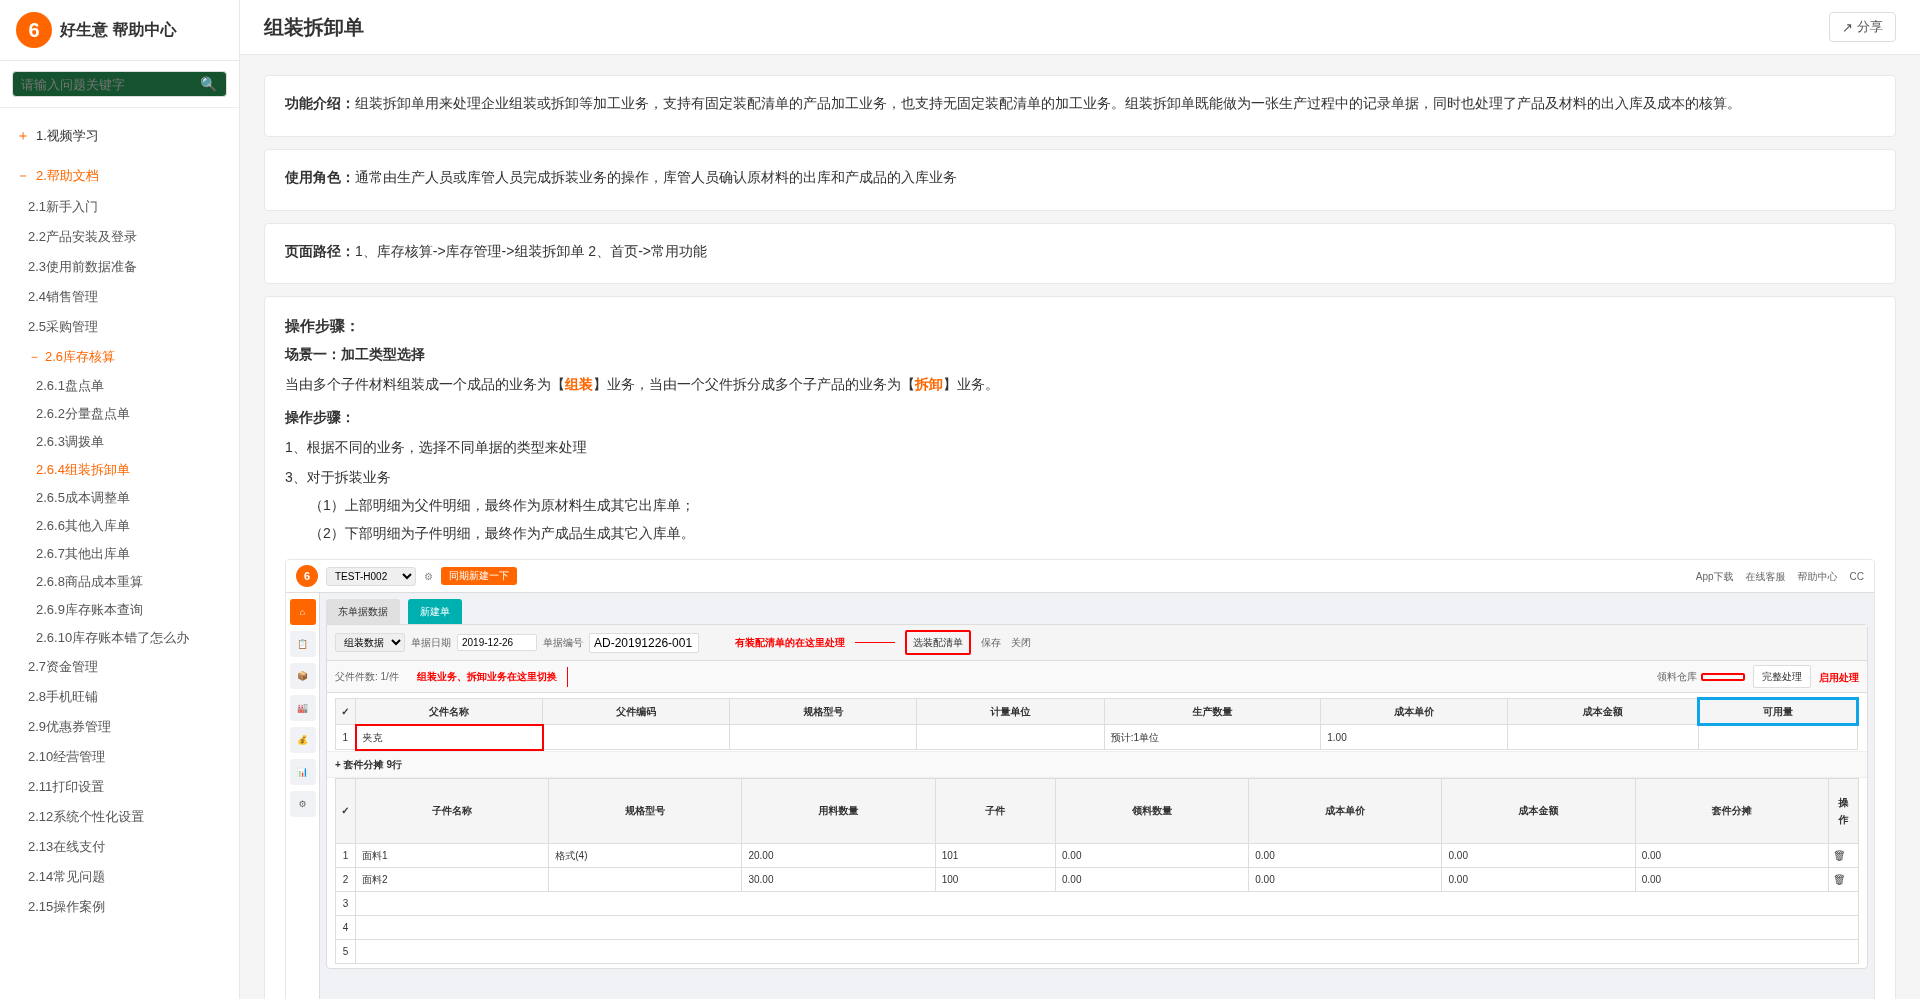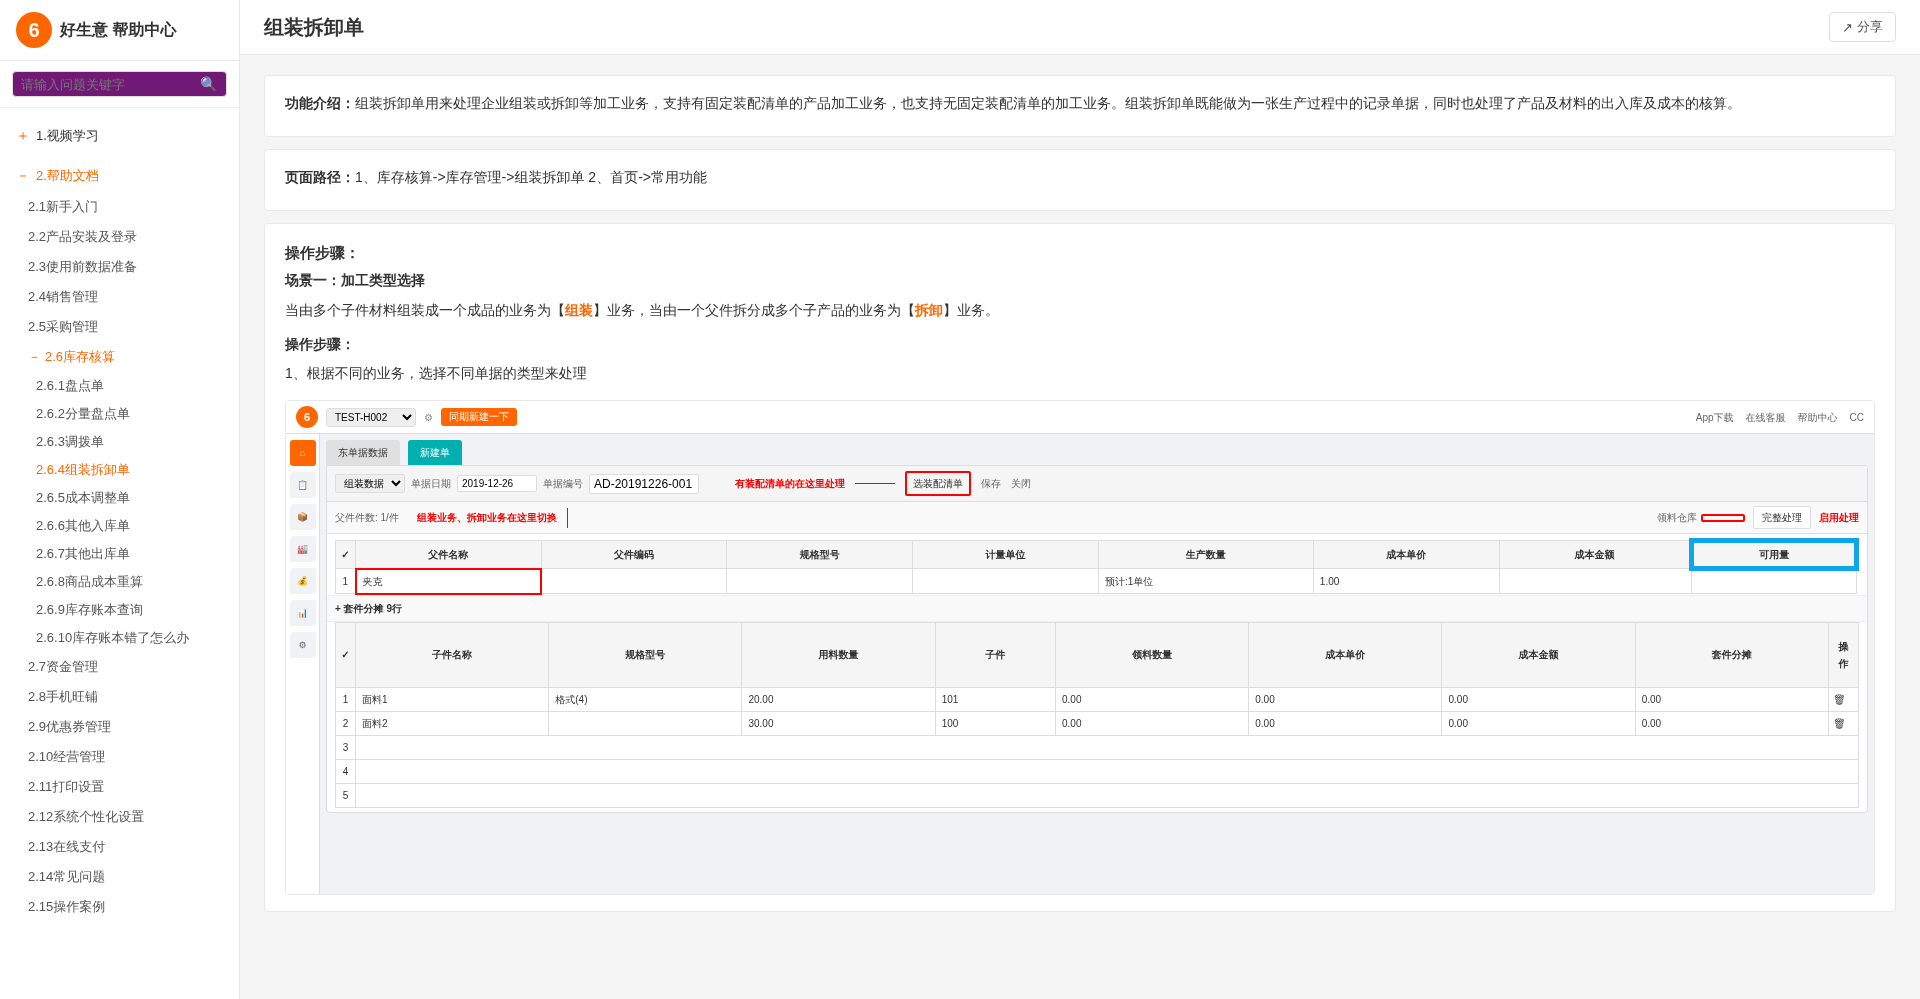--- a/index.html
+++ b/index.html
@@ -37,21 +37,21 @@
     #sidebar-search {
       padding: 10px 12px;
       border-bottom: 1px solid #eee;
     }
     .search-wrap {
       display: flex;
       align-items: center;
       border: 1px solid #ddd;
       border-radius: 4px;
       padding: 4px 8px;
-      background: #701a75;
+      background: #14532d;
     }
     .search-wrap input {
       border: none; outline: none; font-size: 13px; flex: 1; color: #999; background: transparent;
     }
     .search-icon-btn { background: none; border: none; cursor: pointer; color: #999; font-size: 14px; }
 
     #sidebar-nav {
       flex: 1;
       overflow-y: auto;
       padding: 8px 0;
@@ -242,39 +242,51 @@
     </button>
   </div>
   <div id="main-content">
 
     <div class="content-card">
       <p>
         <span class="bold">功能介绍：</span><span>组装拆卸单用来处理企业组装或拆卸等加工业务，支持有固定装配清单的产品加工业务，也支持无固定装配清单的加工业务。组装拆卸单既能做为一张生产过程中的记录单据，同时也处理了产品及材料的出入库及成本的核算。</span>
       </p>
     </div>
 
+    <div class="content-card">
+      <p>
+        <span class="bold">使用角色：</span><span>通常由生产人员或库管人员完成拆装业务的操作，库管人员确认原材料的出库和产成品的入库业务</span>
+      </p>
+    </div>
 
     <div class="content-card">
       <p>
         <span class="bold">页面路径：</span><span>1、库存核算-&gt;库存管理-&gt;组装拆卸单  2、首页-&gt;常用功能</span>
       </p>
     </div>
 
     <div class="content-card">
       <p class="section-title">操作步骤：</p>
 
       <p class="scenario-title" style="font-weight:bold; margin-bottom:6px;">场景一：加工类型选择</p>
       <p style="margin-bottom:10px;">
         当由多个子件材料组装成一个成品的业务为【<span class="orange bold">组装</span>】业务，当由一个父件拆分成多个子产品的业务为【<span class="orange bold">拆卸</span>】业务。
       </p>
 
       <p class="bold" style="margin-bottom:6px;">操作步骤：</p>
 
       <ul class="steps-list">
         <li>1、根据不同的业务，选择不同单据的类型来处理</li>
+        <li>
+          <span>3、对于拆装业务</span>
+          <ul class="sub-list">
+            <li>（1）上部明细为父件明细，最终作为原材料生成其它出库单；</li>
+            <li>（2）下部明细为子件明细，最终作为产成品生成其它入库单。</li>
+          </ul>
+        </li>
       </ul>
 
       <div class="screenshot-container" style="margin-top:14px;">
         <div class="mock-app">
 
           <div style="background:#fff; border-bottom:1px solid #ddd; display:flex; align-items:center; padding:5px 10px; gap:8px;">
             <div style="width:22px;height:22px;background:#f60;border-radius:50%;display:flex;align-items:center;justify-content:center;color:#fff;font-size:11px;font-weight:bold;">6</div>
             <select style="border:1px solid #ddd;border-radius:3px;padding:2px 4px;font-size:10px;min-width:90px;">
               <option>TEST-H002</option>
             </select>
@@ -348,21 +360,21 @@
                     <thead>
                       <tr style="background:#f5f5f5;">
                         <th style="border:1px solid #ddd;padding:3px 4px;width:20px;">✓</th>
                         <th style="border:1px solid #ddd;padding:3px 6px;">父件名称</th>
                         <th style="border:1px solid #ddd;padding:3px 6px;">父件编码</th>
                         <th style="border:1px solid #ddd;padding:3px 6px;">规格型号</th>
                         <th style="border:1px solid #ddd;padding:3px 6px;">计量单位</th>
                         <th style="border:1px solid #ddd;padding:3px 6px;">生产数量</th>
                         <th style="border:1px solid #ddd;padding:3px 6px;">成本单价</th>
                         <th style="border:1px solid #ddd;padding:3px 6px;">成本金额</th>
-                        <th style="border:5px solid #0ea5e9;padding:3px 6px;">可用量</th>
+                        <th style="border:3px solid #0ea5e9;padding:3px 6px;">可用量</th>
                       </tr>
                     </thead>
                     <tbody>
                       <tr>
                         <td style="border:1px solid #ddd;padding:3px 4px;text-align:center;">1</td>
                         <td style="border:2px solid #f00;padding:3px 6px;">夹克</td>
                         <td style="border:1px solid #ddd;padding:3px 6px;"></td>
                         <td style="border:1px solid #ddd;padding:3px 6px;"></td>
                         <td style="border:1px solid #ddd;padding:3px 6px;"></td>
                         <td style="border:1px solid #ddd;padding:3px 6px;">预计:1单位</td>

